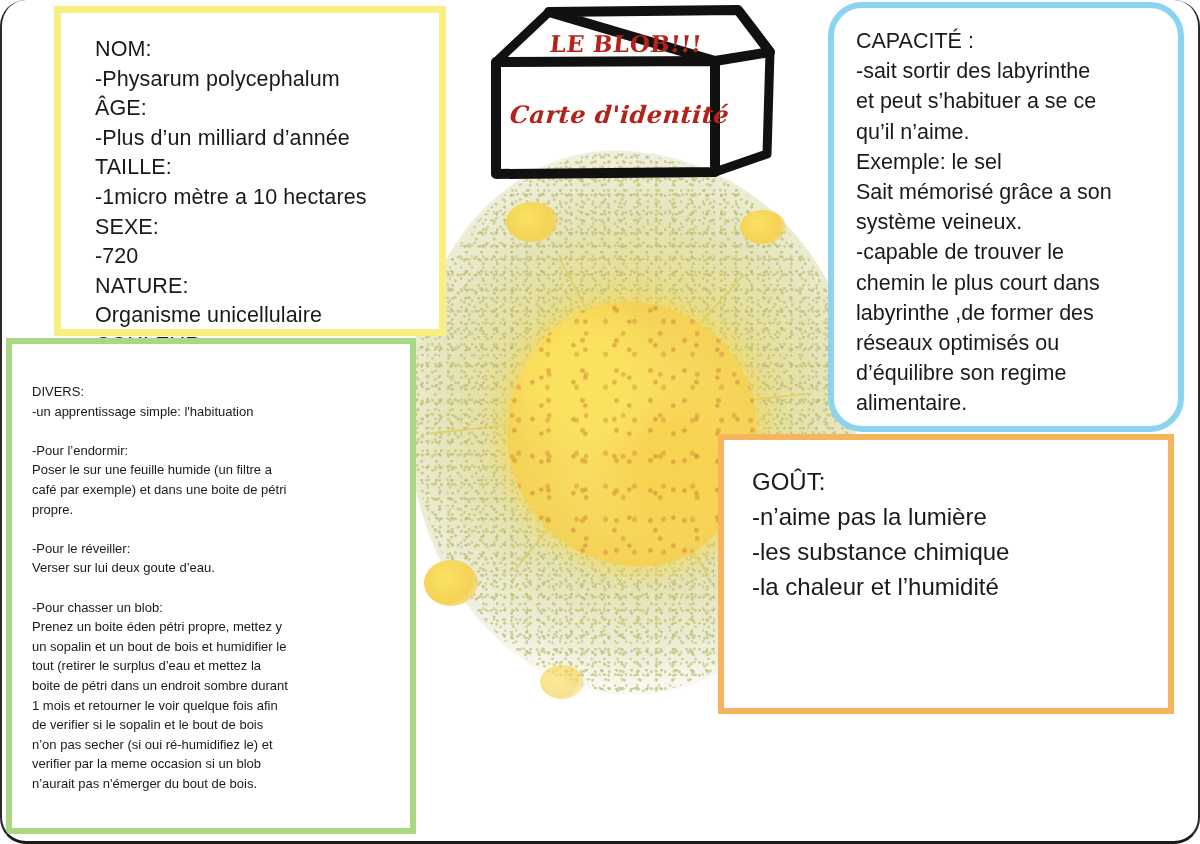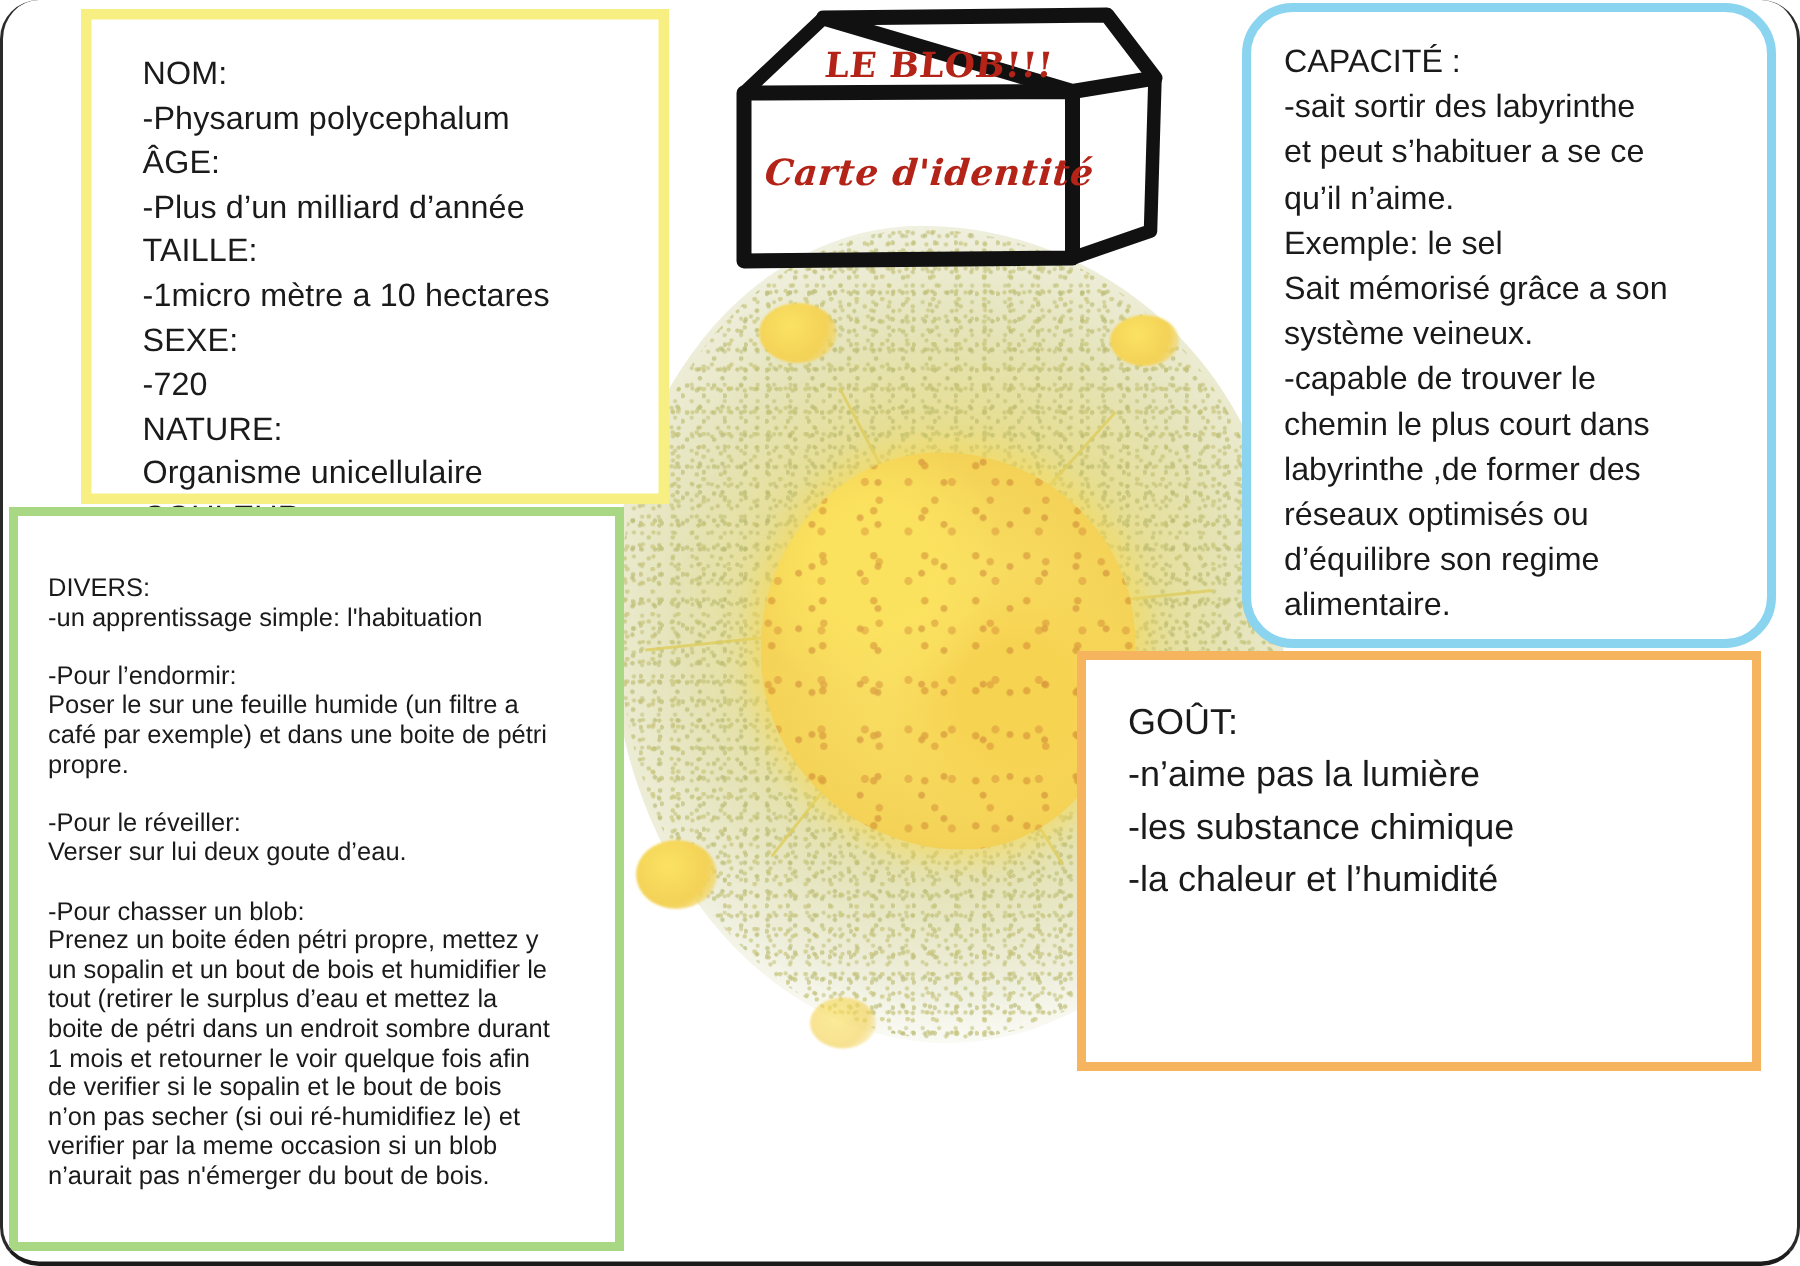--- a/index.html
+++ b/index.html
@@ -131,21 +131,21 @@
     letter-spacing: .1px;
   }
 
   
   #card-divers {
     left: 4px; top: 338px; width: 410px; height: 496px;
     border: 6px solid #a9d884;
   }
   #card-divers .txt {
     padding: 38px 16px 0 20px;
-    font-size: 17px;
+    font-size: 13px;
     line-height: 19.6px;
   }
 
   
   #card-capacite {
     left: 826px; top: 2px; width: 356px; height: 430px;
     border: 6px solid #8ad4f0;
     border-radius: 34px;
   }
   #card-capacite .txt {

